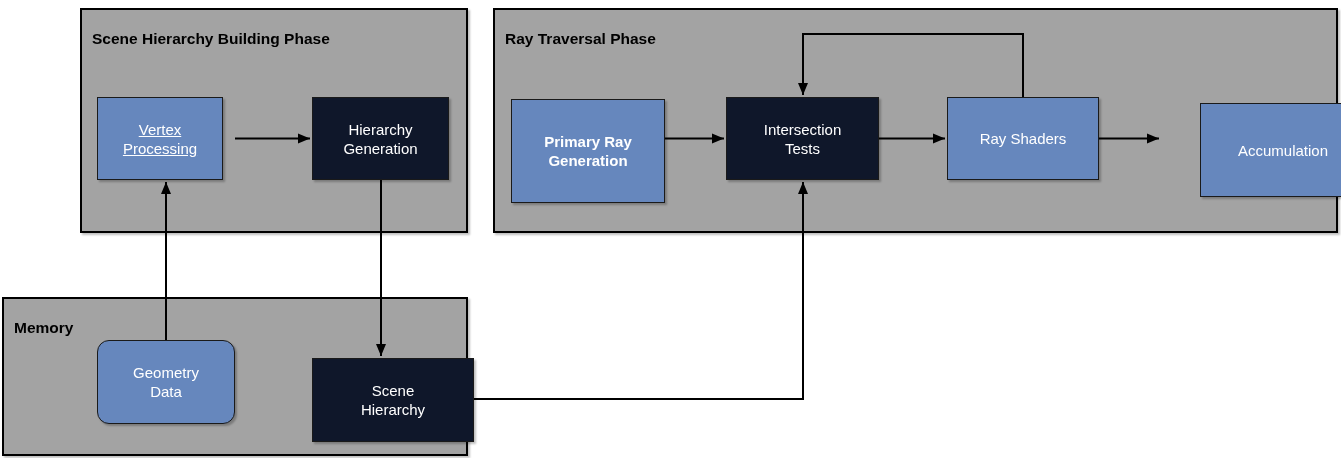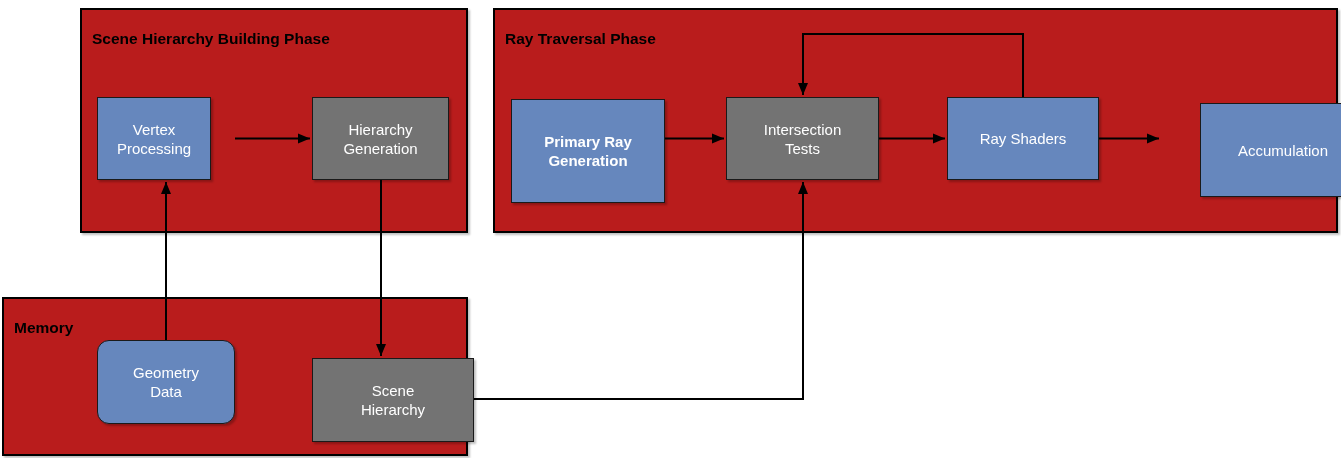--- a/index.html
+++ b/index.html
@@ -6,21 +6,21 @@
   .canvas {
     position: relative;
     width: 1341px;
     height: 458px;
     background: #ffffff;
     font-family: "Liberation Sans", sans-serif;
     overflow: hidden;
   }
   .container-box {
     position: absolute;
-    background: #b91c1c;
+    background: #a3a3a3;
     border: 2px solid #000000;
     box-sizing: border-box;
     box-shadow: 2px 2px 2px rgba(0,0,0,0.25);
     z-index: 1;
   }
   .container-title {
     position: absolute;
     left: 10px;
     top: 20px;
     font-size: 15.5px;
@@ -44,29 +44,29 @@
     align-items: center;
     justify-content: center;
     text-align: center;
     color: #ffffff;
     font-size: 15px;
     line-height: 19px;
     white-space: pre-line;
     z-index: 3;
   }
   .node.blue  { background: #6687bd; }
-  .node.green { background: #737373; }
+  .node.green { background: #0f172a; }
 
   
   #c-shbp   { left: 80px;  top: 8px;   width: 388px; height: 225px; }
   #c-rtp    { left: 493px; top: 8px;   width: 845px; height: 225px; }
   #c-memory { left: 2px;   top: 297px; width: 466px; height: 159px; }
 
   
-  #n-vertex        { left: 97px;   top: 97px;  width: 114px; height: 83px; }
+  #n-vertex        { left: 97px;   top: 97px;  width: 126px; height: 83px; text-decoration: underline; }
   #n-hiergen       { left: 312px;  top: 97px;  width: 137px; height: 83px; }
   #n-primary       { left: 511px;  top: 99px;  width: 154px; height: 104px; font-weight: bold; }
   #n-intersection  { left: 726px;  top: 97px;  width: 153px; height: 83px; }
   #n-rayshaders    { left: 947px;  top: 97px;  width: 152px; height: 83px; }
   #n-accumulation  { left: 1161px; top: 103px;  width: 166px; height: 94px; margin-left: 39px; }
   #n-geometry      { left: 97px;   top: 340px; width: 138px; height: 84px; border-radius: 12px; }
   #n-scenehier     { left: 312px;  top: 358px; width: 162px; height: 84px; }
 </style>
 </head>
 <body>

